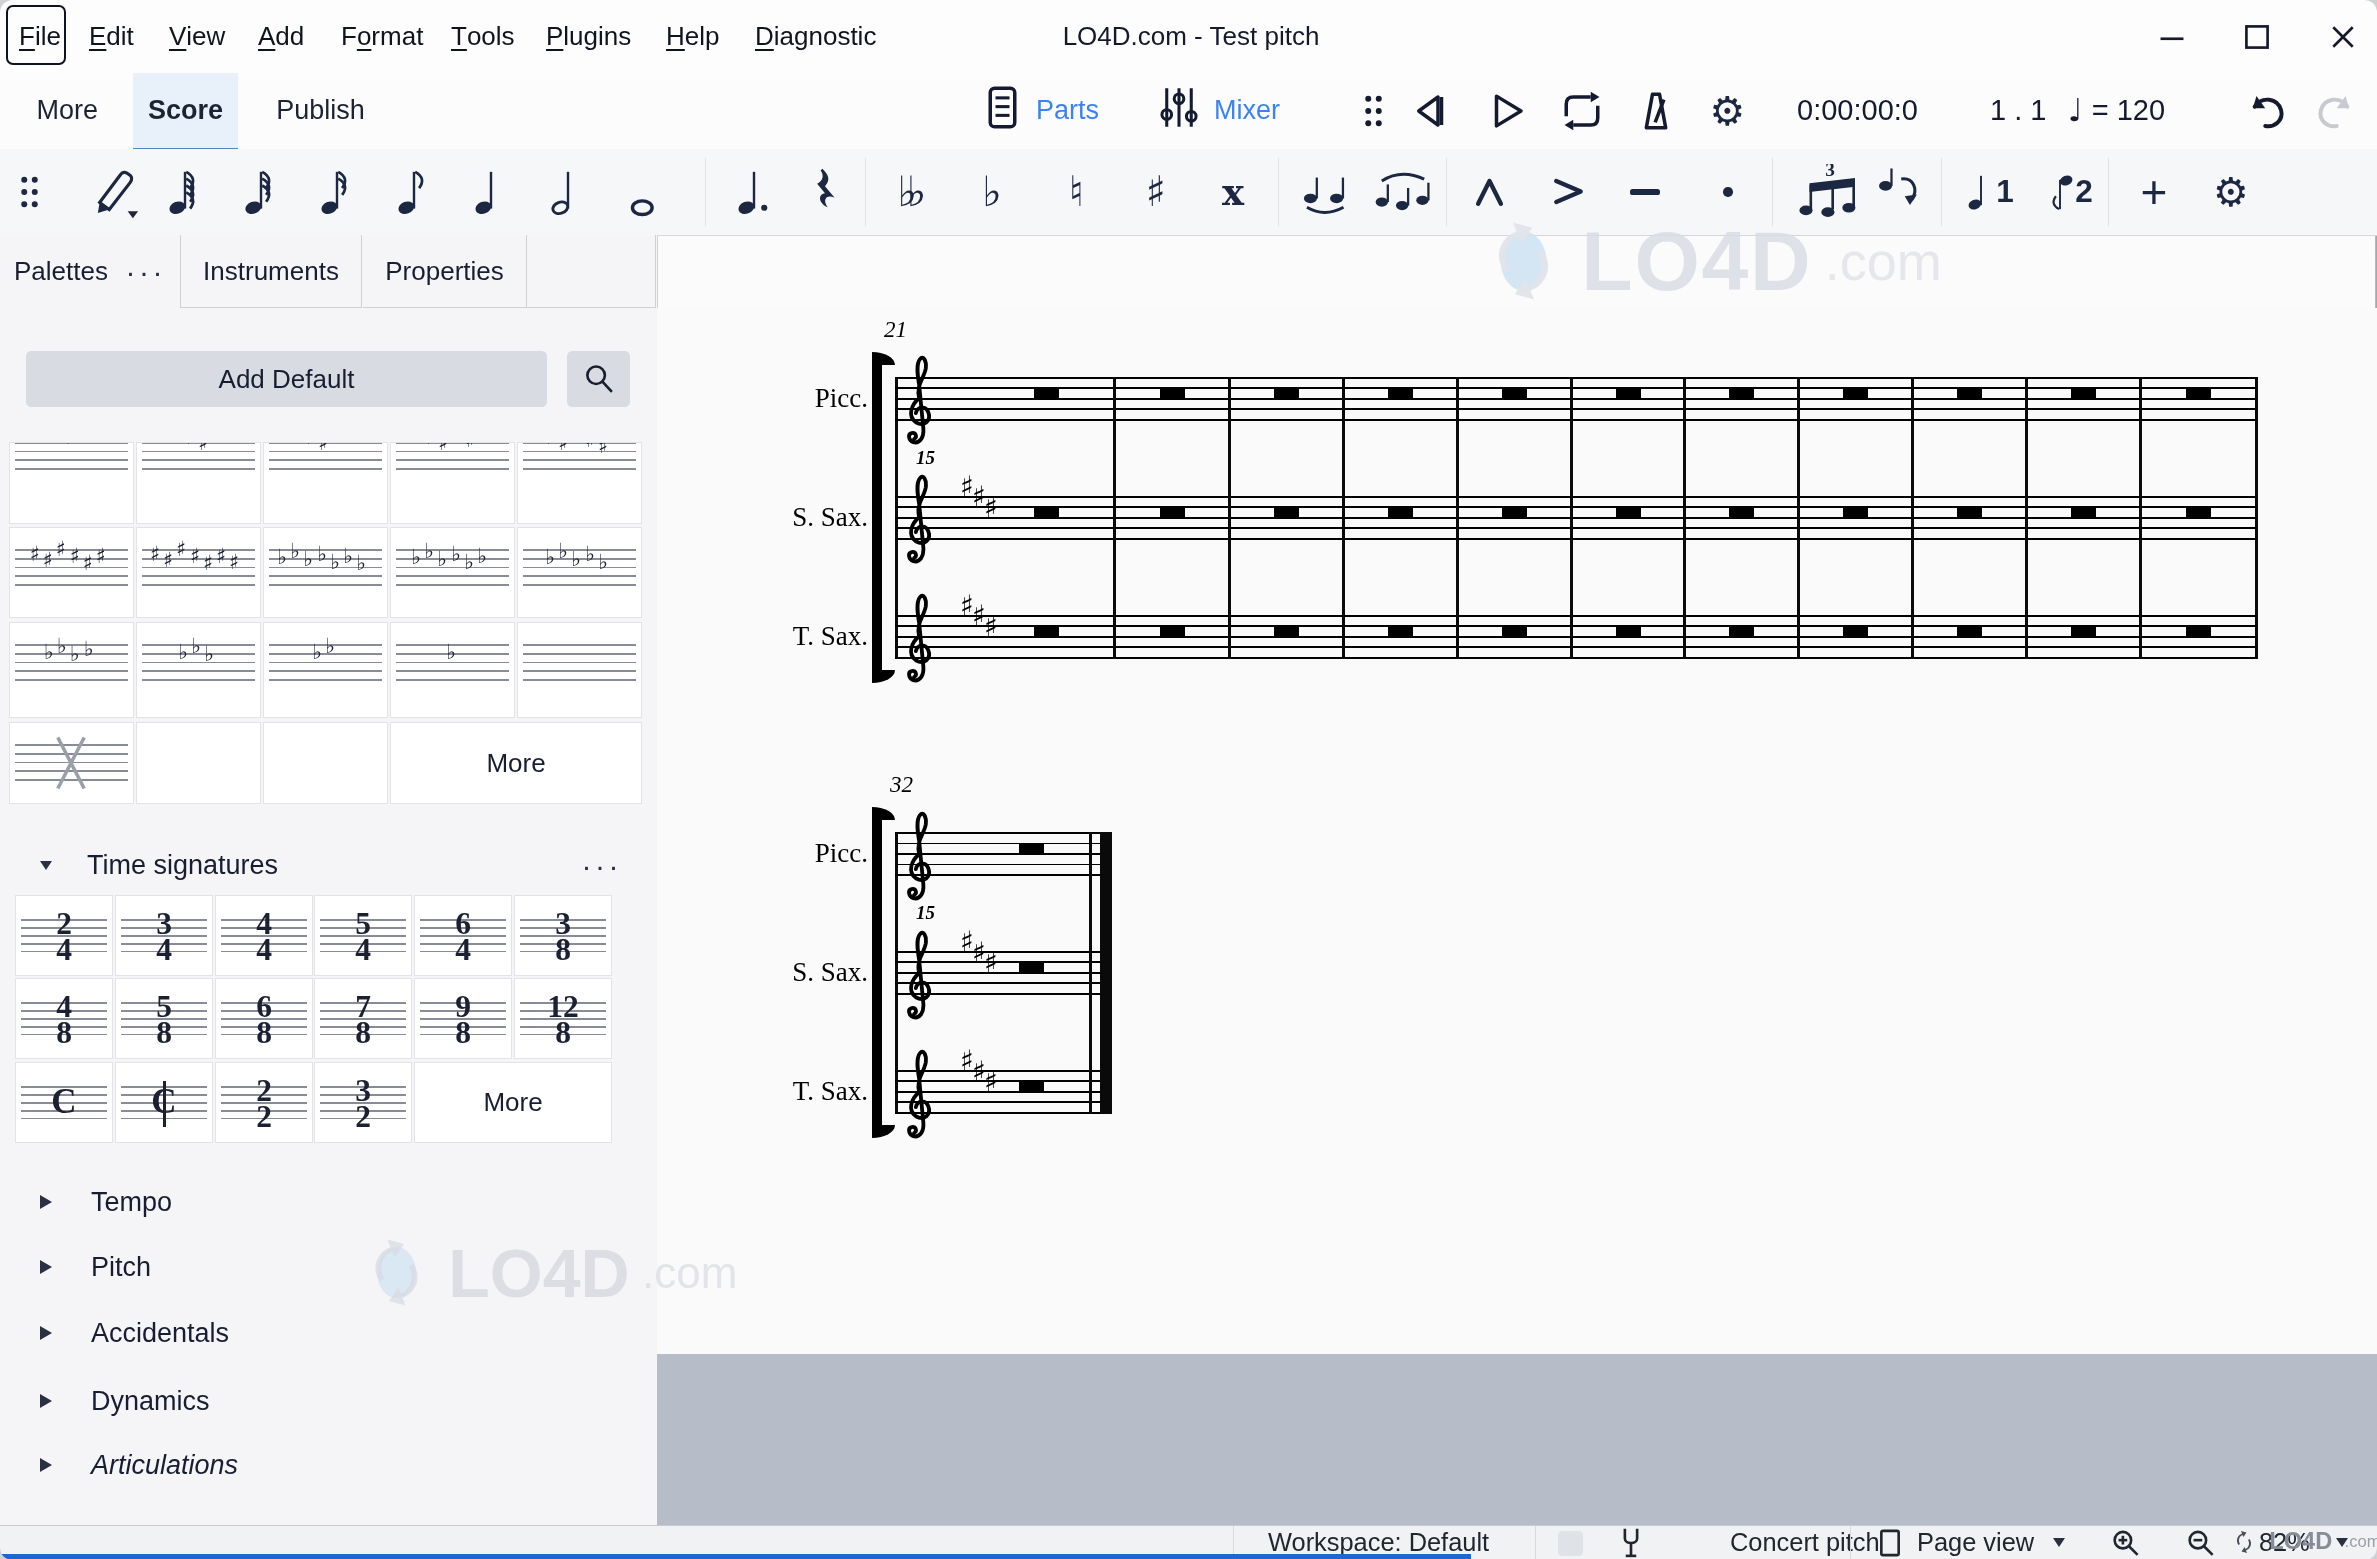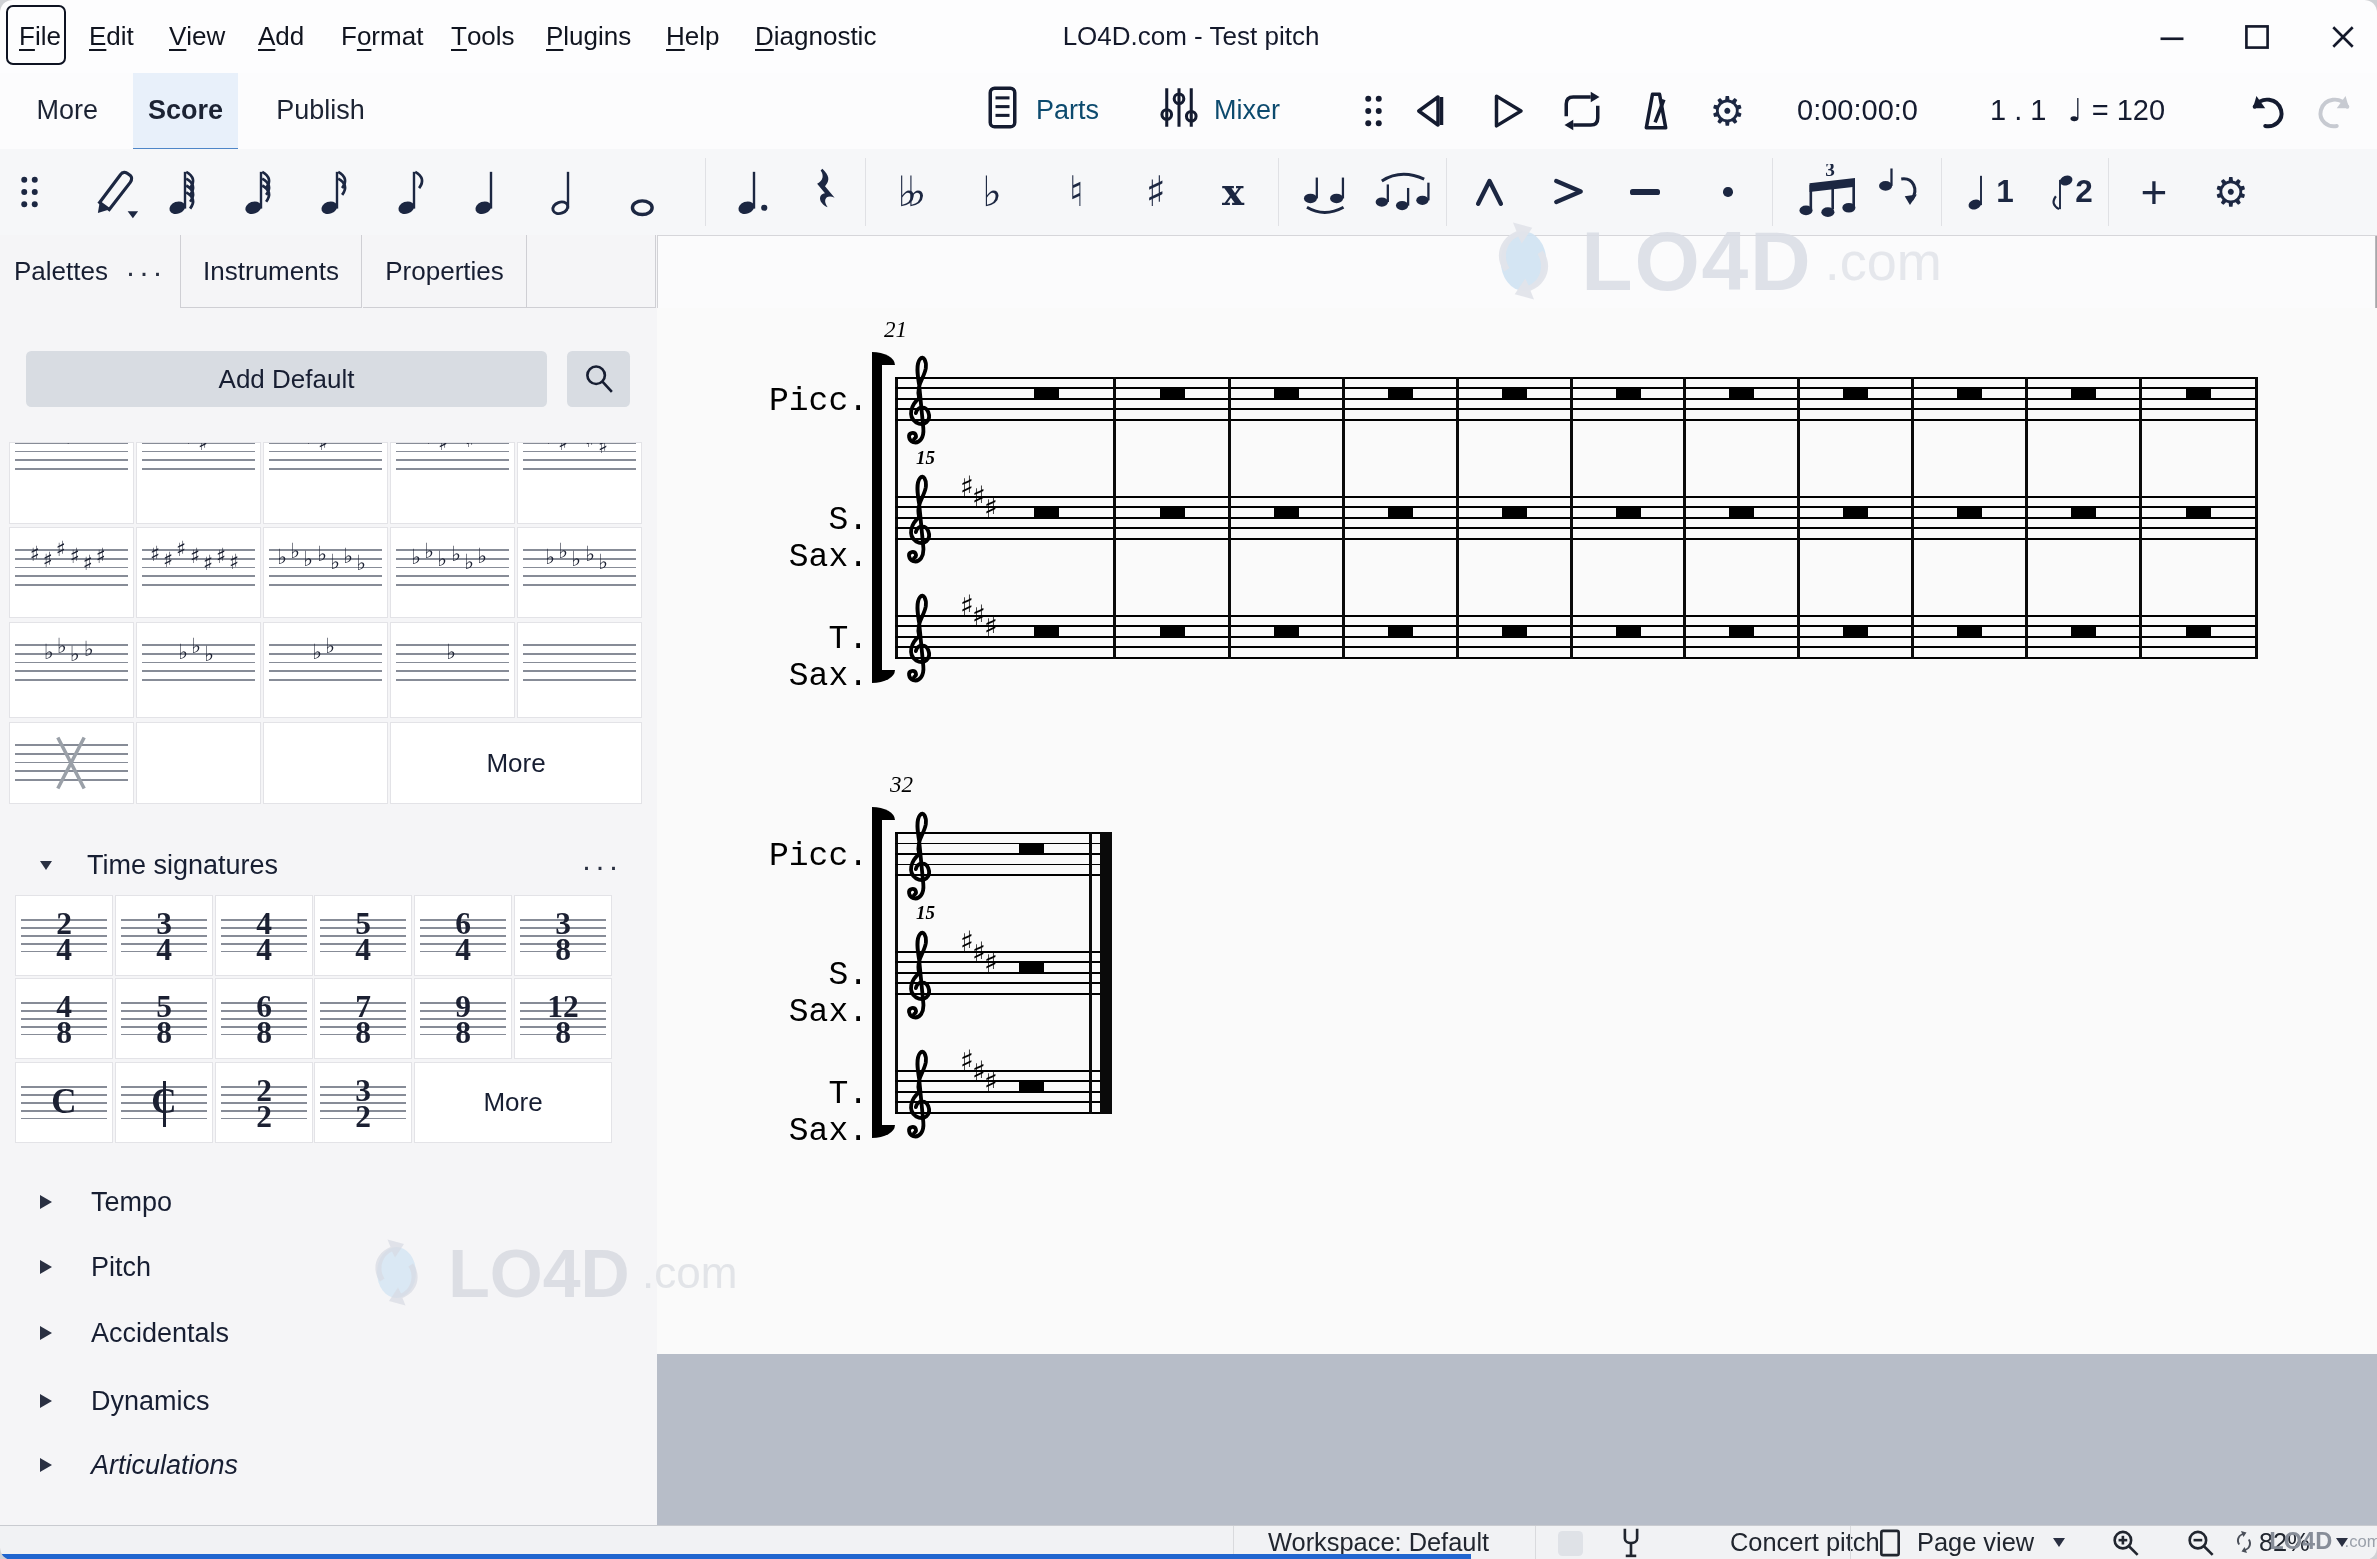--- a/index.html
+++ b/index.html
@@ -10,21 +10,21 @@
   .menubar{left:0;top:0;width:2377px;height:73px;background:#fdfdfe;}
   .menu-item{position:absolute;top:0;height:73px;display:flex;align-items:center;font-size:26px;color:#10141f;}
   .menu-item u{text-decoration:underline;text-underline-offset:4.4px;}
   .file-focus{position:absolute;left:6.1px;top:5.3px;width:56px;height:56px;border:2.6px solid #0e1322;border-radius:7px;}
   .win-title{position:absolute;left:876px;top:0;width:630px;height:73px;display:flex;align-items:center;justify-content:center;font-size:26px;color:#14192b;}
   .winctl{position:absolute;top:0;height:73px;width:70px;display:flex;align-items:center;justify-content:center;}
   
   .ribbon{left:0;top:73px;width:2377px;height:76px;background:#fcfcfd;border-bottom:0.9px solid #d8d8db;}
   .rtab{position:absolute;top:0;height:75px;display:flex;align-items:center;justify-content:center;font-size:27px;color:#1c2333;}
   .rtab.active{background:#e8f0fa;border-bottom:5.3px solid #4e86c8;font-weight:bold;}
-  .rbtn{position:absolute;top:0;height:75px;display:flex;align-items:center;gap:14px;font-size:27px;color:#0c4a6e;}
+  .rbtn{position:absolute;top:0;height:75px;display:flex;align-items:center;gap:14px;font-size:27px;color:#3b82f6;}
   .icbtn{position:absolute;top:6.1px;height:63px;width:63px;display:flex;align-items:center;justify-content:center;}
   .vsep{position:absolute;width:0.9px;background:#dcdce0;}
   .ribbon-num{position:absolute;top:0;height:75px;display:flex;align-items:center;font-size:29px;color:#141b30;}
   
   .notebar{left:0;top:149px;width:2377px;height:86px;background:#f6f7f9;border-bottom:0.9px solid #d6d6da;}
   .ntool{position:absolute;top:7.9px;height:70px;display:flex;align-items:center;justify-content:center;}
   .nsep{position:absolute;top:8.8px;height:68px;width:0.9px;background:#e0e1e5;}
   .acc{font-family:"DejaVu Sans",sans-serif;font-size:42px;color:#1c2742;line-height:1;}
   .dsharp{font-family:"DejaVu Serif",serif;font-weight:bold;font-size:37px;color:#1c2742;}
   .tenuto-bar{display:block;width:30px;height:5.3px;background:#1c2742;border-radius:2.6px;}
@@ -50,21 +50,21 @@
   .dots{font-size:30px;letter-spacing:3.5px;color:#2a3042;}
   
   .tabbar{left:657px;top:235px;width:1721px;height:74px;background:#e1e4e9;border-top:0.9px solid #d0d0d4;}
   .doctab{position:absolute;left:5.3px;top:0;width:356px;height:74px;background:#f7f7f9;border-right:0.9px solid #c9c9ce;display:flex;align-items:center;gap:24.5px;padding:0 23px 0 33px;box-sizing:border-box;font-size:26px;color:#171e32;}
   .score-page{left:657px;top:308px;width:1721px;height:1046px;background:#fafafa;}
   .score-canvas{left:657px;top:1354px;width:1721px;height:172px;background:#b7bdc8;}
   .staff-lines{position:absolute;height:44px;background:repeating-linear-gradient(to bottom,#000 0 1.8px,transparent 1.8px 10.5px);}
   .barline{position:absolute;width:2.6px;background:#0a0a0a;}
   .barline.thick{width:12.3px;}
   .wrest{position:absolute;width:24.5px;height:9.6px;background:#000;}
-  .inst-label{position:absolute;width:131px;text-align:right;font-family:Liberation Mono, monospace;font-size:33px;color:#000;}
+  .inst-label{position:absolute;width:131px;text-align:right;font-family:Liberation Serif, serif;font-size:27px;color:#000;}
   .mnum{position:absolute;font-family:"Liberation Serif","DejaVu Serif",serif;font-style:italic;font-size:23px;color:#000;}
   .ottava{position:absolute;font-family:"Liberation Serif","DejaVu Serif",serif;font-style:italic;font-weight:bold;font-size:19px;color:#000;}
   .bracket-bar{position:absolute;width:9.6px;background:#000;}
   .btip{position:absolute;width:23px;height:13px;background:#000;}
   .btip.top{border-radius:0 100% 0 0;}
   .btip.bot{border-radius:0 0 100% 0;}
   .keysharp{position:absolute;font-family:"DejaVu Sans",sans-serif;font-size:28px;color:#000;line-height:1;}
   
   .statusbar{left:0;top:1525px;width:2377px;height:34px;background:#f1f2f4;border-top:0.9px solid #c9cbd0;}
   .sb-item{position:absolute;top:0;height:33px;display:flex;align-items:center;font-size:25.4px;color:#21262f;}

